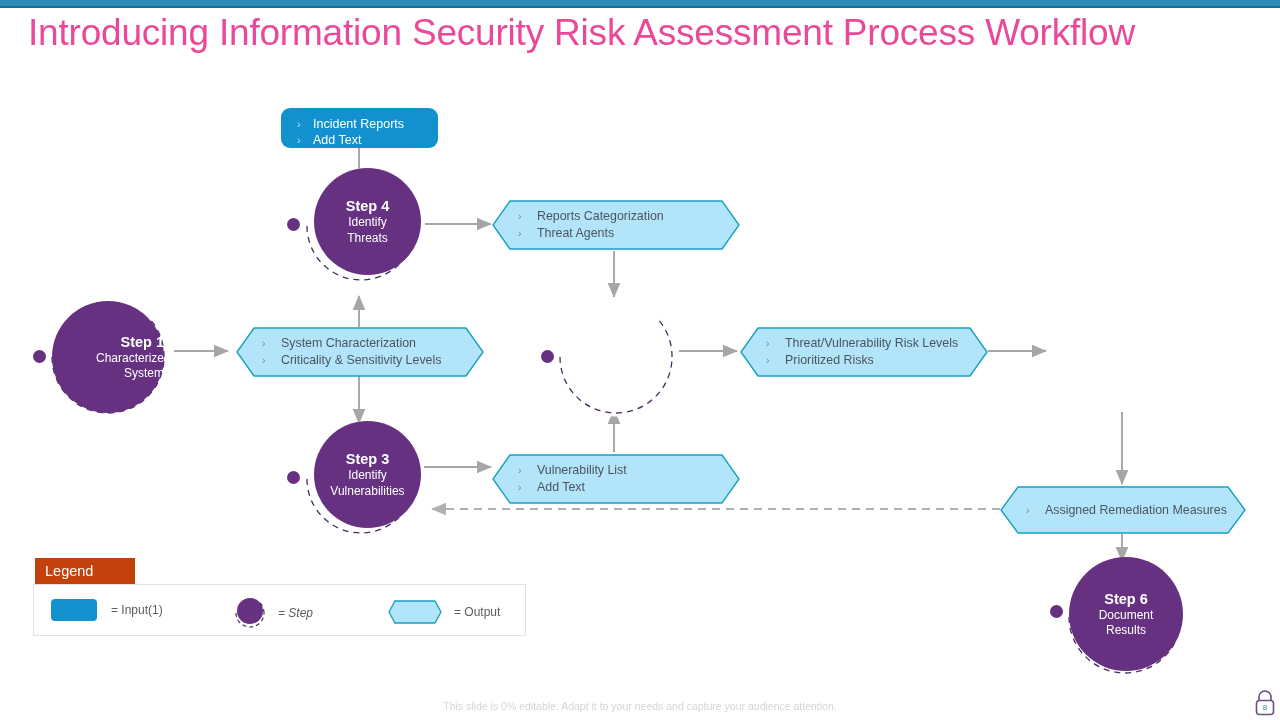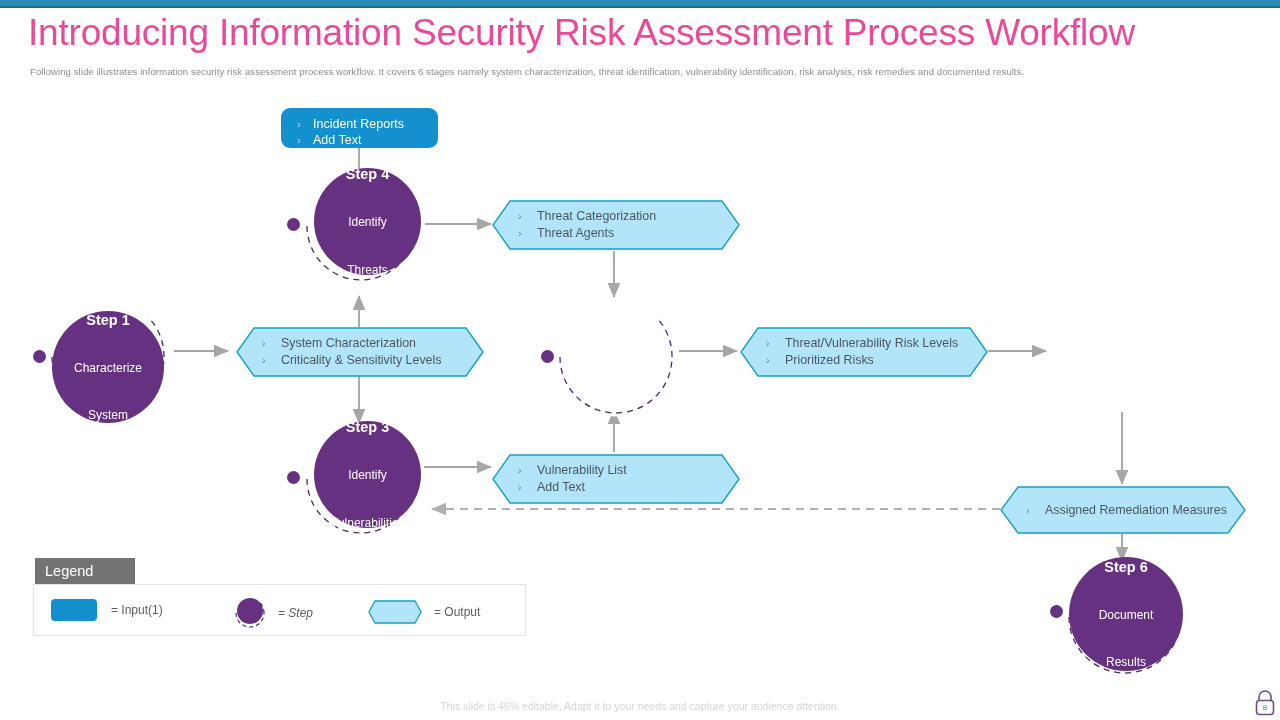--- a/index.html
+++ b/index.html
@@ -48,27 +48,27 @@
   .hex .chev{width:19px;color:#7a8591;font-size:10.5px;}
 
   
   .step{position:absolute;}
   .step .disc{
     position:absolute;border-radius:50%;background:#663181;
     display:flex;flex-direction:column;align-items:center;justify-content:center;
     color:#ffffff;text-align:center;box-sizing:border-box;
   }
   .step .s-num{font-size:14.5px;font-weight:bold;line-height:18px;}
-  .step .s-lbl{font-size:12px;line-height:15.5px;font-weight:400;margin-top:32px;}
+  .step .s-lbl{font-size:12px;line-height:15.5px;font-weight:400;}
   .step .ring{position:absolute;left:0;top:0;}
   .step .dot{position:absolute;width:13px;height:13px;border-radius:50%;background:#663181;}
 
   
   .legend-tab{
-    position:absolute;left:35px;top:558px;width:100px;height:26px;background:#737373;
+    position:absolute;left:35px;top:558px;width:100px;height:26px;background:#c2410c;
     color:#ffffff;font-size:14.5px;display:flex;align-items:center;padding-left:10px;
     box-sizing:border-box;
   }
   .legend-body{
     position:absolute;left:33px;top:584px;width:493px;height:52px;
     background:#ffffff;border:1px solid #e2e2e2;box-sizing:border-box;
   }
   .lg-item{position:absolute;display:flex;align-items:center;}
   .lg-text{font-size:12px;color:#5d5d5d;white-space:nowrap;}
   .lg-input{width:46px;height:22px;background:#1390ce;border-radius:4px;}
@@ -83,21 +83,20 @@
 </style>
 </head>
 <body>
 
 <div id="slide">
 
   <div class="topbar-outer"></div>
   <div class="topbar-inner"></div>
 
   <div class="title">Introducing Information Security Risk Assessment Process Workflow</div>
-  <div class="subtitle">Following slide illustrates information security risk assessment process workflow. It covers 6 stages namely system characterization, threat identification, vulnerability identification, risk analysis, risk remedies and documented results.</div>
 
   <svg id="wires" viewBox="0 0 1280 720">
     <defs>
       <marker id="ah" markerWidth="9" markerHeight="9" refX="7.5" refY="4" orient="auto">
         <path d="M0,0.6 L8,4 L0,7.4 z" fill="#a6a6a6"></path>
       </marker>
       <marker id="ahd" markerWidth="9" markerHeight="9" refX="7.5" refY="4" orient="auto">
         <path d="M0,0.6 L8,4 L0,7.4 z" fill="#b0b0b0"></path>
       </marker>
     </defs>
@@ -160,21 +159,21 @@
     </div>
   </div>
 
   <div class="hex" style="left:492px;top:200px;width:248px;height:50px;">
     <svg width="248" height="50" viewBox="0 0 248 50">
       <polygon points="18,1 230,1 247,25 230,49 18,49 1,25" fill="#b3e5fa" stroke="#18a0bf" stroke-width="1.4"></polygon>
     </svg>
     <div class="htext">
       <div class="row">
         <span class="chev">›</span>
-        <span>Threat  Categorization</span>
+        <span>Reports  Categorization</span>
       </div>
       <div class="row">
         <span class="chev">›</span>
         <span>Threat  Agents</span>
       </div>
     </div>
   </div>
 
   <div class="hex" style="left:492px;top:454px;width:248px;height:50px;">
     <svg width="248" height="50" viewBox="0 0 248 50">
@@ -219,21 +218,21 @@
       </div>
     </div>
   </div>
 
   <div class="step" style="left:28px;top:282px;width:170px;height:140px;">
     <svg class="ring" width="170" height="140" viewBox="0 0 170 140">
       <circle cx="80" cy="75" r="56" fill="none" stroke="#fff" stroke-width="7"></circle>
       <path d="M 24 75 A 56 56 0 0 0 136 75" fill="none" stroke="#4a2a5e" stroke-width="1.3" stroke-dasharray="6 5"></path>
       <path d="M 136 75 A 56 56 0 0 0 120 35" fill="none" stroke="#4a2a5e" stroke-width="1.3" stroke-dasharray="6 5"></path>
     </svg>
-    <div class="disc" style="left:24px;top:29px;width:112px;height:112px;">
+    <div class="disc" style="left:24px;top:19px;width:112px;height:112px;align-items:flex-end;">
       <div class="s-num">Step 1</div>
       <div class="s-lbl">Characterize</div>
       <div class="s-lbl">System</div>
     </div>
     <div class="dot" style="left:5px;top:68px;"></div>
   </div>
 
   <div class="step" style="left:283px;top:160px;width:160px;height:135px;">
     <svg class="ring" width="160" height="135" viewBox="0 0 160 135">
       <circle cx="78" cy="66" r="54" fill="none" stroke="#fff" stroke-width="7"></circle>
@@ -298,27 +297,27 @@
 
   <div class="lg-item" style="left:230px;top:596px;font-style:italic;">
     <svg width="40" height="34" viewBox="0 0 40 34">
       <circle cx="20" cy="15" r="13" fill="#663181"></circle>
       <path d="M 6 17 A 14 14 0 0 0 34 17" fill="none" stroke="#4a2a5e" stroke-width="1.2" stroke-dasharray="4 3"></path>
       <path d="M 34 17 A 14 14 0 0 0 30 7" fill="none" stroke="#4a2a5e" stroke-width="1.2" stroke-dasharray="4 3"></path>
     </svg>
     <span class="lg-text" style="margin-left:8px;">= Step</span>
   </div>
 
-  <div class="lg-item" style="left:368px;top:600px;text-align:center;">
+  <div class="lg-item" style="left:388px;top:600px;text-align:center;">
     <svg class="lg-hex" width="54" height="24" viewBox="0 0 54 24">
       <polygon points="7,1 47,1 53,12 47,23 7,23 1,12" fill="#b3e5fa" stroke="#18a0bf" stroke-width="1.3"></polygon>
     </svg>
     <span class="lg-text" style="margin-left:12px;">= Output</span>
   </div>
 
-  <div class="footer">This slide is 46% editable. Adapt it to your  needs and capture your audience attention.</div>
+  <div class="footer">This slide is 0% editable. Adapt it to your  needs and capture your audience attention.</div>
   <svg class="lock" width="26" height="30" viewBox="0 0 26 30">
     <path d="M7 13 V9 a6 6 0 0 1 12 0 v4" fill="none" stroke="#6b4f8a" stroke-width="1.6"></path>
     <rect x="4.5" y="12.5" width="17" height="14" rx="3" fill="#ffffff" stroke="#6b4f8a" stroke-width="1.6"></rect>
     <text x="13" y="22" font-size="8" fill="#2b8cb5" text-anchor="middle" font-family="'Liberation Sans',sans-serif">8</text>
   </svg>
 
 </div>
 
 </body></html>

